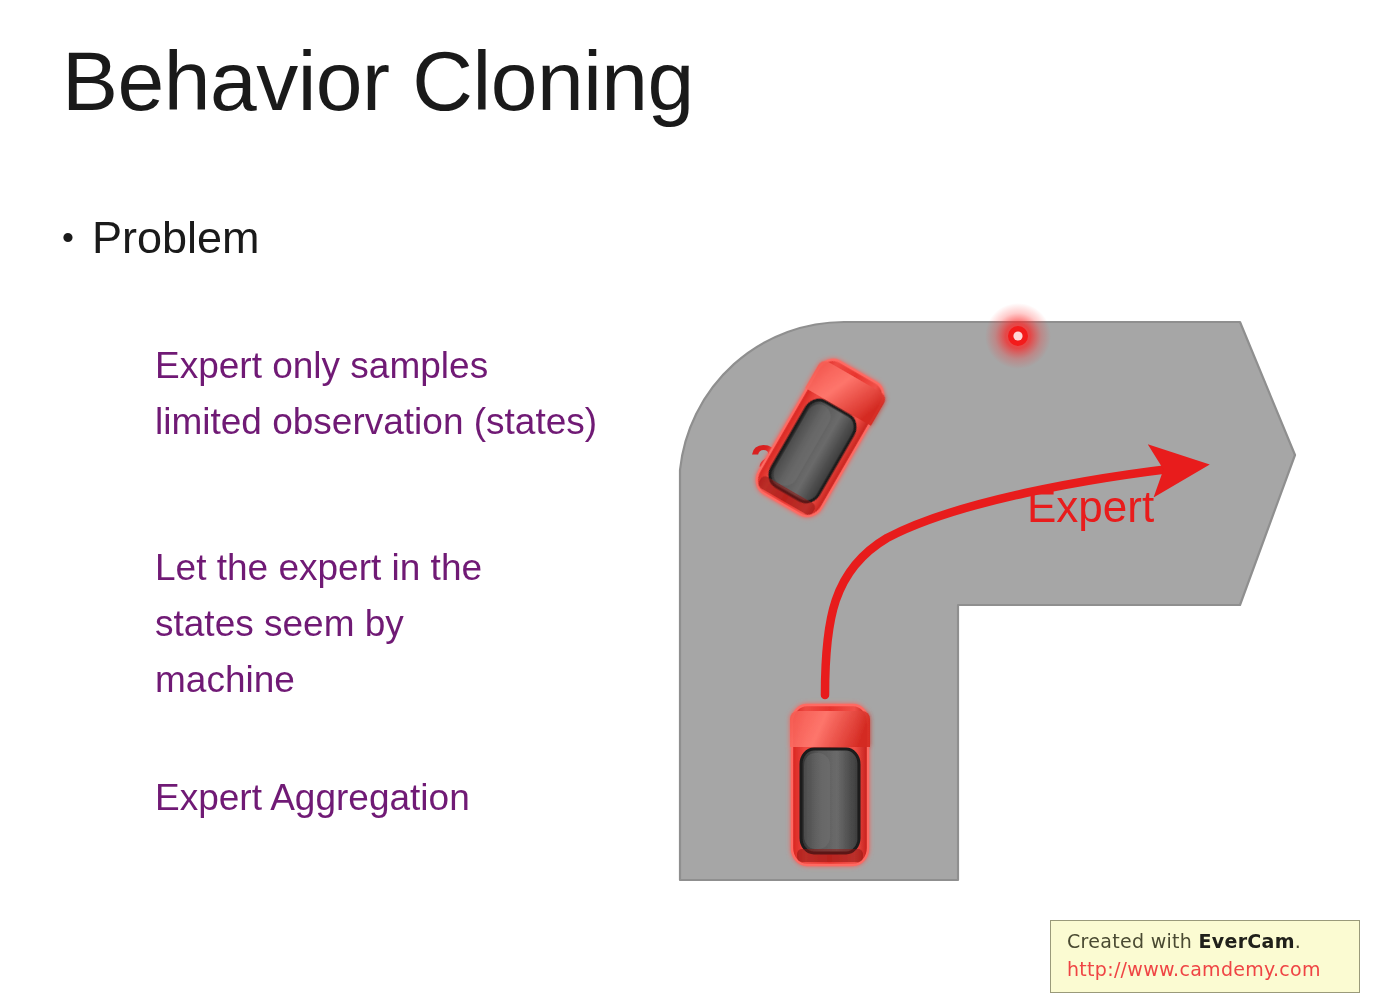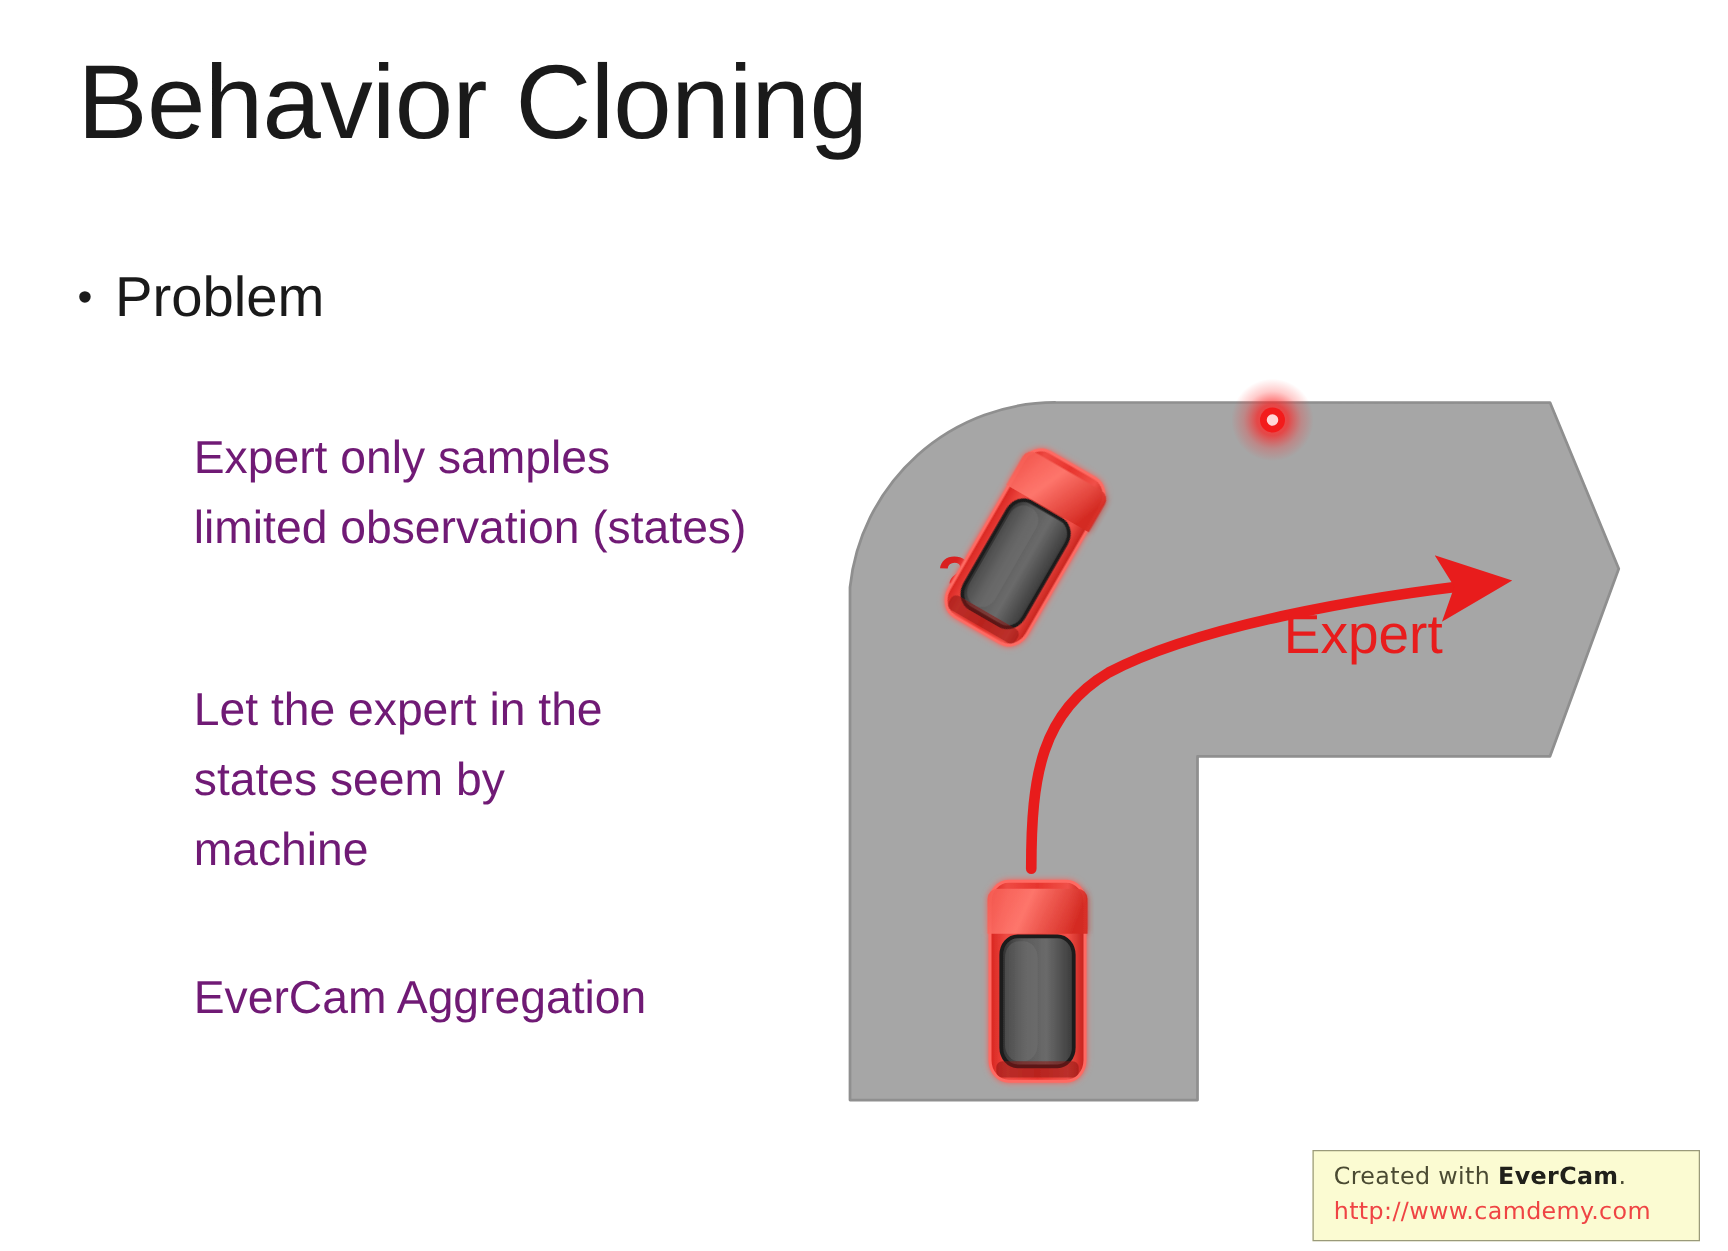--- a/index.html
+++ b/index.html
@@ -122,21 +122,21 @@
     <span class="bullet-label">Problem</span>
   </div>
 
   <div class="subtext" id="subtext-0">Expert only samples
 limited observation (states)</div>
 
   <div class="subtext" id="subtext-1">Let the expert in the
 states seem by
 machine</div>
 
-  <div class="subtext" id="subtext-2">EverCam Aggregation</div>
+  <div class="subtext" id="subtext-2">Expert Aggregation</div>
 
   <div id="diagram">
     <svg viewBox="0 0 660 620" xmlns="http://www.w3.org/2000/svg">
       <defs>
 
         <radialGradient id="beaconGlow" cx="50%" cy="50%" r="50%">
           <stop offset="0%" stop-color="#ff4545" stop-opacity="0.95"></stop>
           <stop offset="38%" stop-color="#ff2020" stop-opacity="0.70"></stop>
           <stop offset="70%" stop-color="#ff3030" stop-opacity="0.25"></stop>
           <stop offset="100%" stop-color="#ff3030" stop-opacity="0"></stop>

